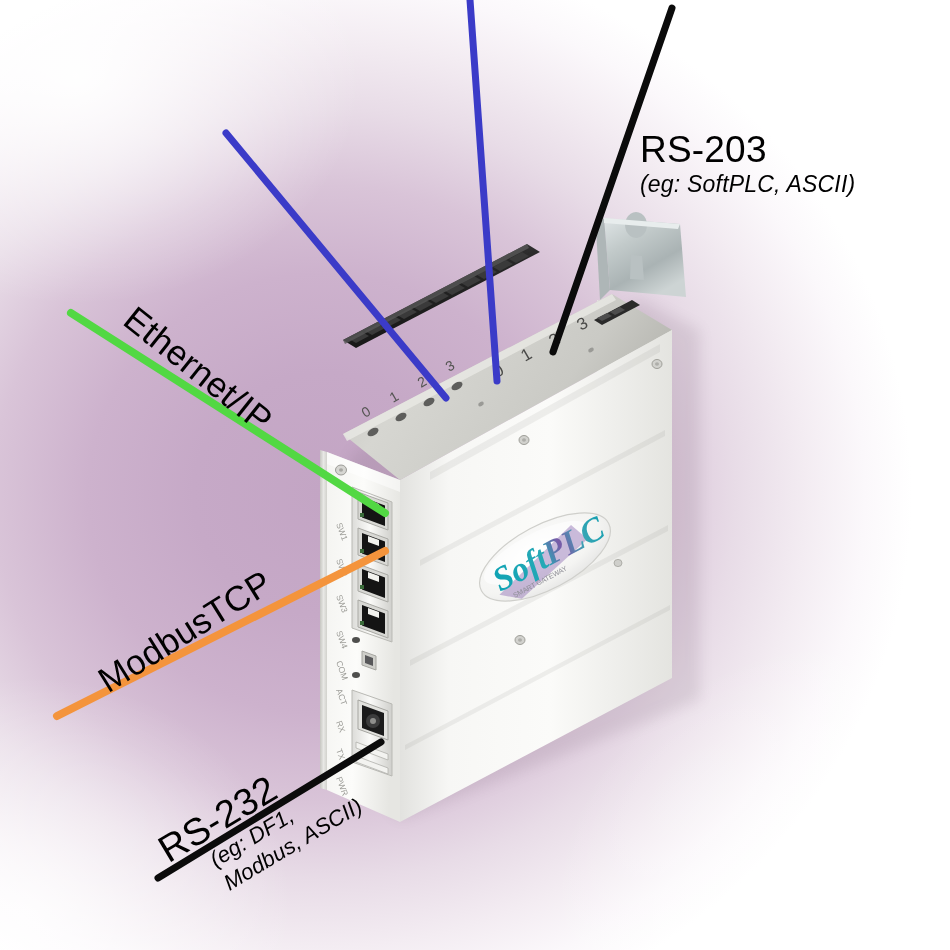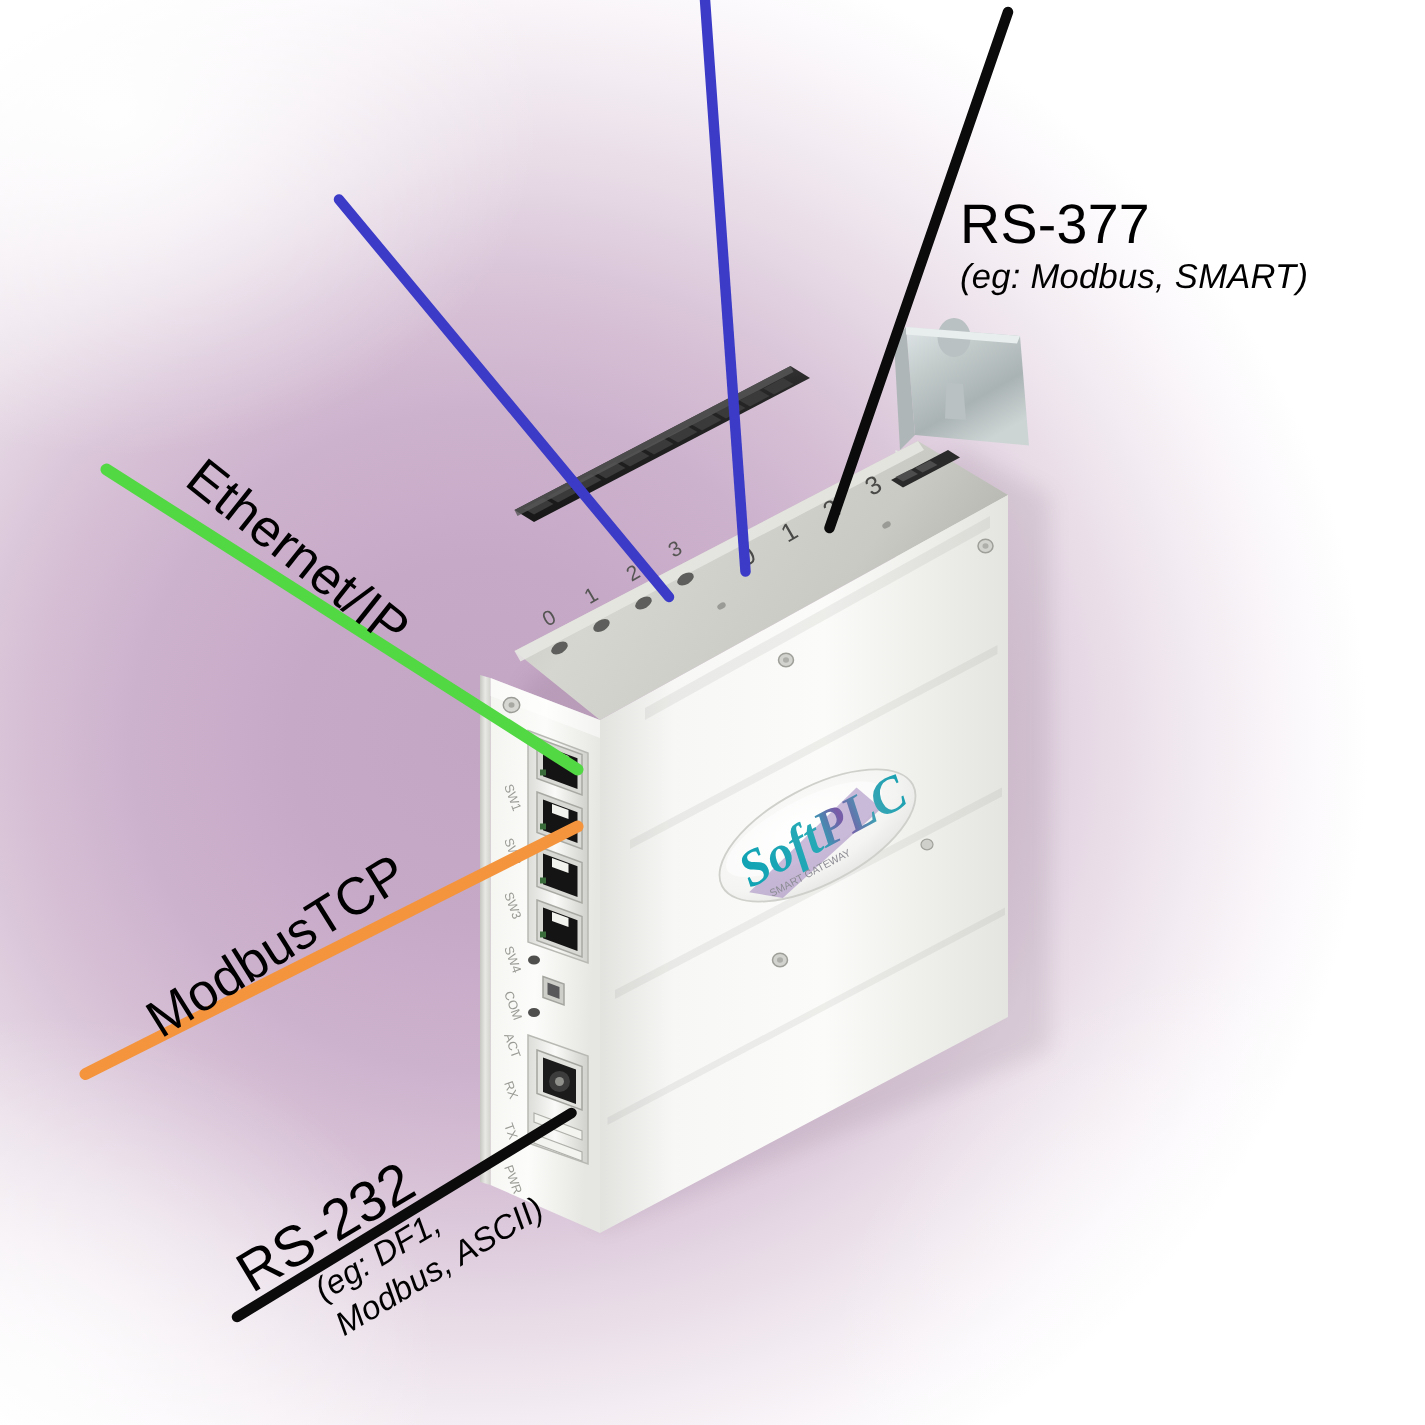--- a/index.html
+++ b/index.html
@@ -353,22 +353,22 @@
   <svg class="lines" viewBox="0 0 950 950">
     <line x1="672" y1="8" x2="553" y2="352" stroke="#0b0b0b" stroke-width="7" stroke-linecap="round"></line>
     <line x1="226" y1="133" x2="446" y2="398" stroke="#3b3bc8" stroke-width="7" stroke-linecap="round"></line>
     <line x1="470" y1="0" x2="497" y2="381" stroke="#3b3bc8" stroke-width="7" stroke-linecap="round"></line>
     <line x1="71" y1="313" x2="385" y2="513" stroke="#52d843" stroke-width="8" stroke-linecap="round"></line>
     <line x1="57" y1="716" x2="385" y2="551" stroke="#f4943c" stroke-width="8" stroke-linecap="round"></line>
     <line x1="158" y1="878" x2="381" y2="742" stroke="#0b0b0b" stroke-width="7" stroke-linecap="round"></line>
   </svg>
 
   <div class="label" id="lbl-rs485">
-    <div class="lbl-main">RS-377</div>
-    <div class="lbl-sub">(eg:  Modbus, SMART)</div>
+    <div class="lbl-main">RS-203</div>
+    <div class="lbl-sub">(eg:  SoftPLC, ASCII)</div>
   </div>
 
 
   <div class="label" id="lbl-eth">Ethernet/IP</div>
 
   <div class="label" id="lbl-mbtcp">ModbusTCP</div>
 
   <div class="label" id="lbl-rs232">
     <div class="lbl-main">RS-232</div>
     <div class="rs232sub">

